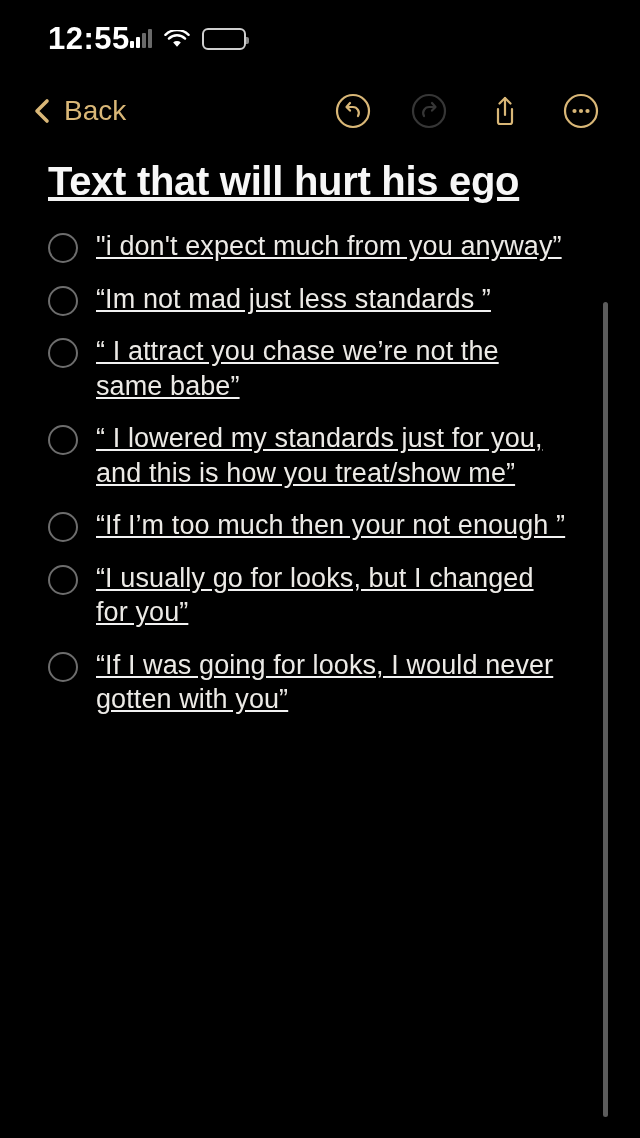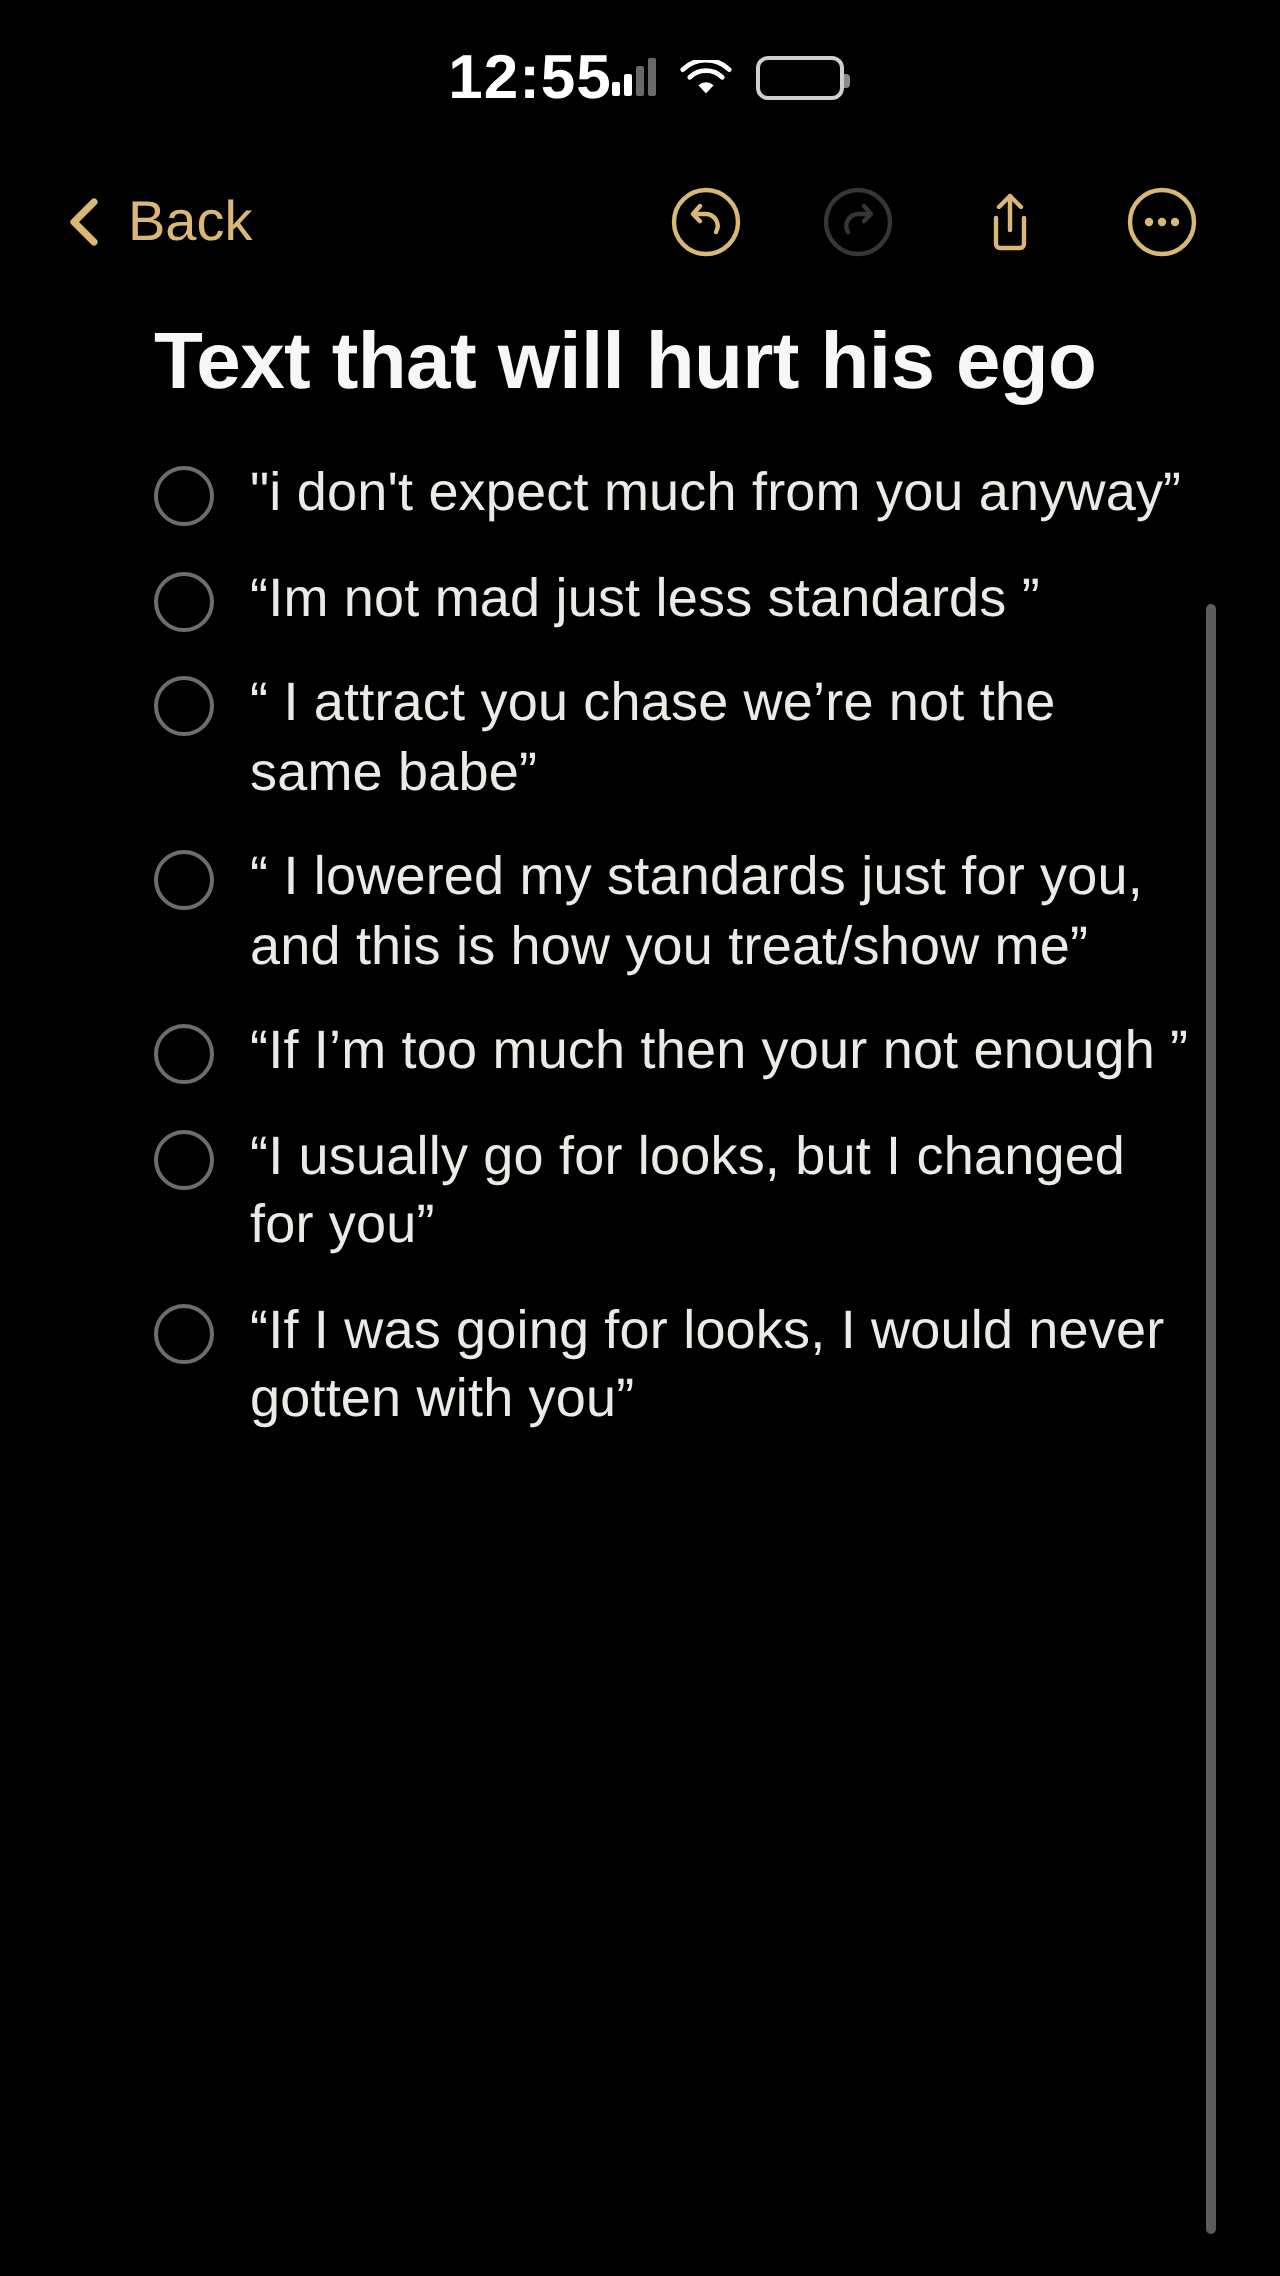--- a/index.html
+++ b/index.html
@@ -14,21 +14,21 @@
     font-family: "Liberation Sans", sans-serif;
     color: #f2f2f2;
     position: relative;
   }
 
   
   .status-bar {
     height: 78px;
     display: flex;
     align-items: center;
-    justify-content: center;
+    justify-content: flex-start;
     padding: 0 42px 0 48px;
     box-sizing: border-box;
   }
   .status-time {
     font-size: 31px;
     font-weight: bold;
     letter-spacing: 0.5px;
     color: #ffffff;
   }
   .status-right {
@@ -112,23 +112,24 @@
     height: 38px;
     display: flex;
     align-items: center;
     justify-content: center;
     cursor: pointer;
   }
   .nav-icon.disabled { opacity: 0.35; }
 
   
   .content {
-    padding: 14px 36px 0 77px;
-    box-sizing: border-box;
-    position: relative;
+    padding: 14px 36px 0 48px;
+    box-sizing: border-box;
+    position: relative;
+    text-decoration: underline;
   }
   .note-title {
     font-size: 40px;
     font-weight: bold;
     color: #f7f7f7;
     letter-spacing: -0.3px;
     margin: 0 0 16px 0;
     line-height: 1.15;
   }
   .checklist {

